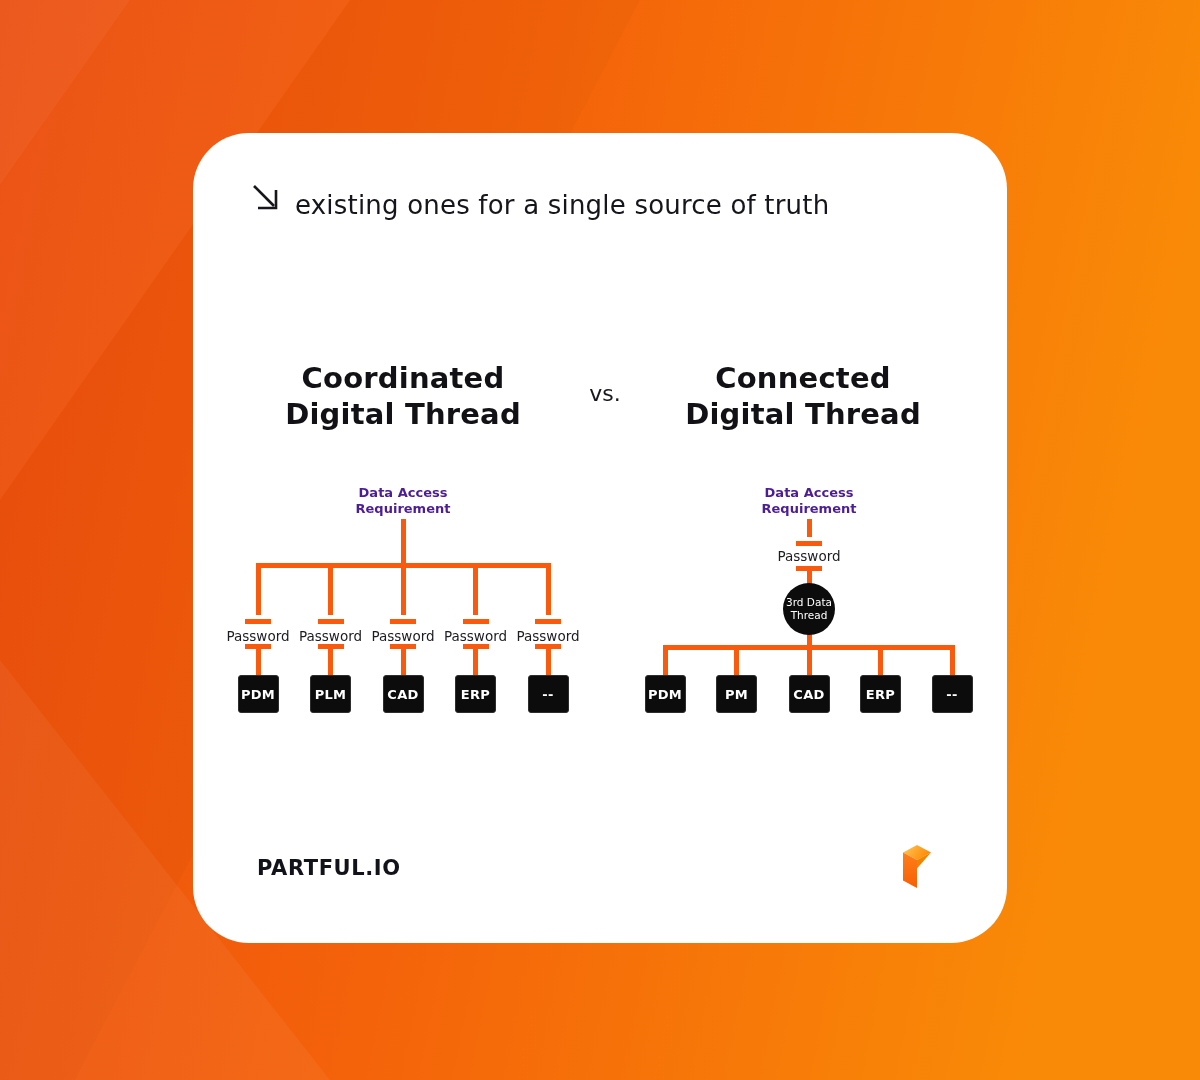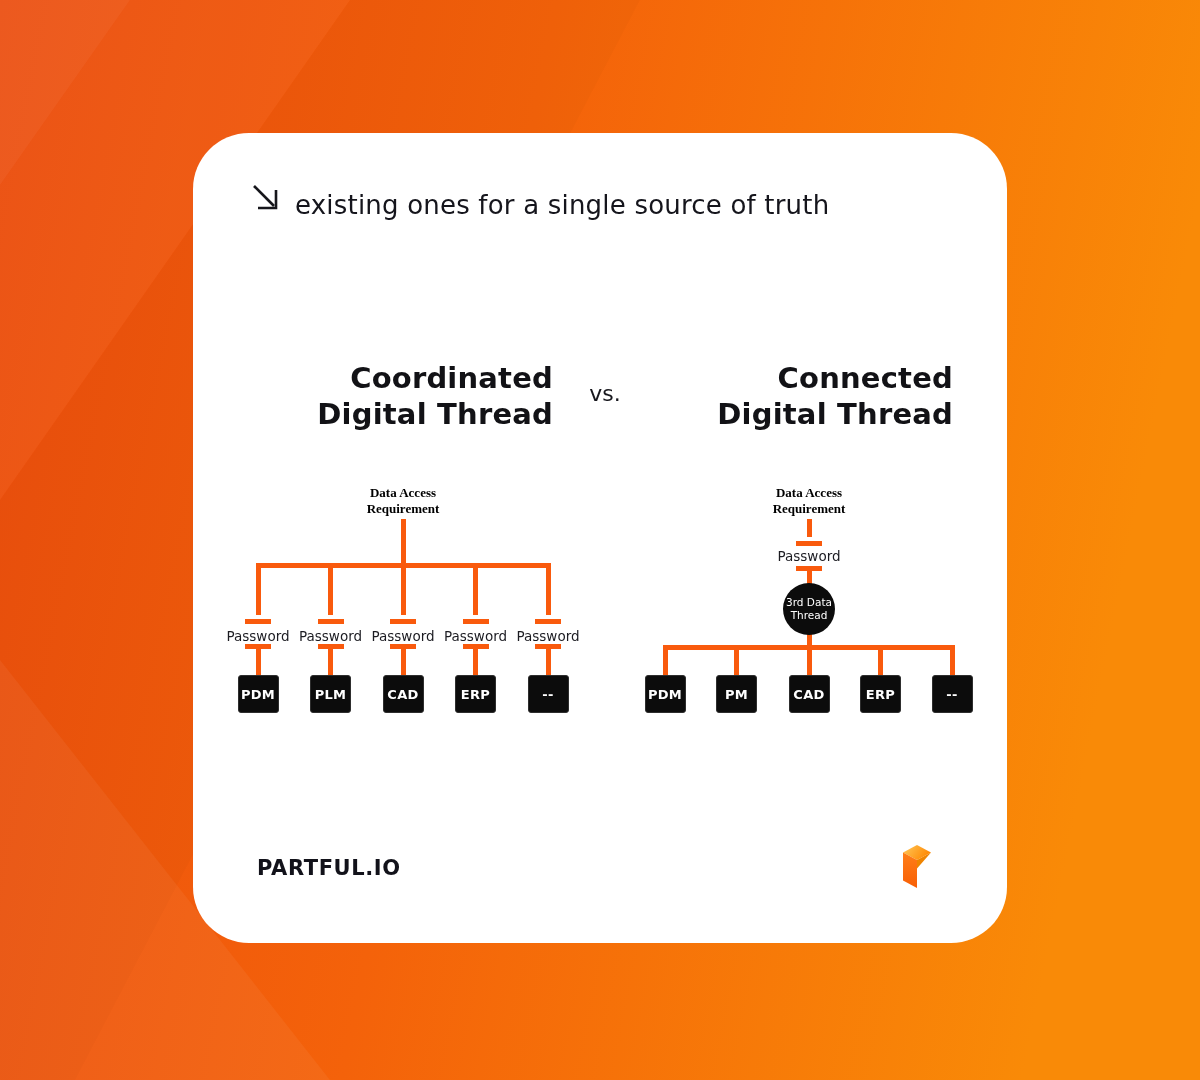--- a/index.html
+++ b/index.html
@@ -19,37 +19,37 @@
   
   .heading-arrow { position:absolute; left:58px; top:50px; width:30px; height:30px; }
   .heading-text {
     position:absolute; left:102px; top:53px;
     color:#15151C; font-size:26px; font-weight:500; line-height:39px; letter-spacing:0.2px;
     white-space:nowrap;
   }
 
   
   .title-block {
-    position:absolute; top:227px; width:300px; text-align:right;
+    position:absolute; top:227px; width:300px; text-align:center;
     color:#121216; font-size:29px; font-weight:600; line-height:36px; letter-spacing:0.2px;
   }
   .title-left  { left:60px; }
   .title-right { left:460px; }
   .vs-label {
     position:absolute; left:382px; top:248px; width:60px; text-align:center;
     color:#17171D; font-size:22px; font-weight:500;
   }
 
   
   .v-line  { position:absolute; width:5px;  background:#F95A0D; }
   .h-line  { position:absolute; height:5px; background:#F95A0D; }
   .plate   { position:absolute; width:26px; height:5px; background:#F95A0D; }
   .root-label {
     position:absolute; top:352px; width:200px; text-align:center;
-    color:#000000; font-size:13px; font-weight:600; line-height:16px;font-family:Liberation Serif, serif;
+    color:#4c1d95; font-size:13px; font-weight:600; line-height:16px;
   }
   .pw-label {
     position:absolute; top:495px; transform:translateX(-50%);
     color:#1C1C22; font-size:13.5px; font-weight:400; white-space:nowrap;
   }
   .node-box {
     position:absolute; top:542px; width:41px; height:38px;
     background:#0C0C0C; border:1px solid #2e2e2e; border-radius:3px;
     color:#ffffff; font-size:13px; font-weight:700; letter-spacing:0.3px;
     display:flex; align-items:center; justify-content:center;

